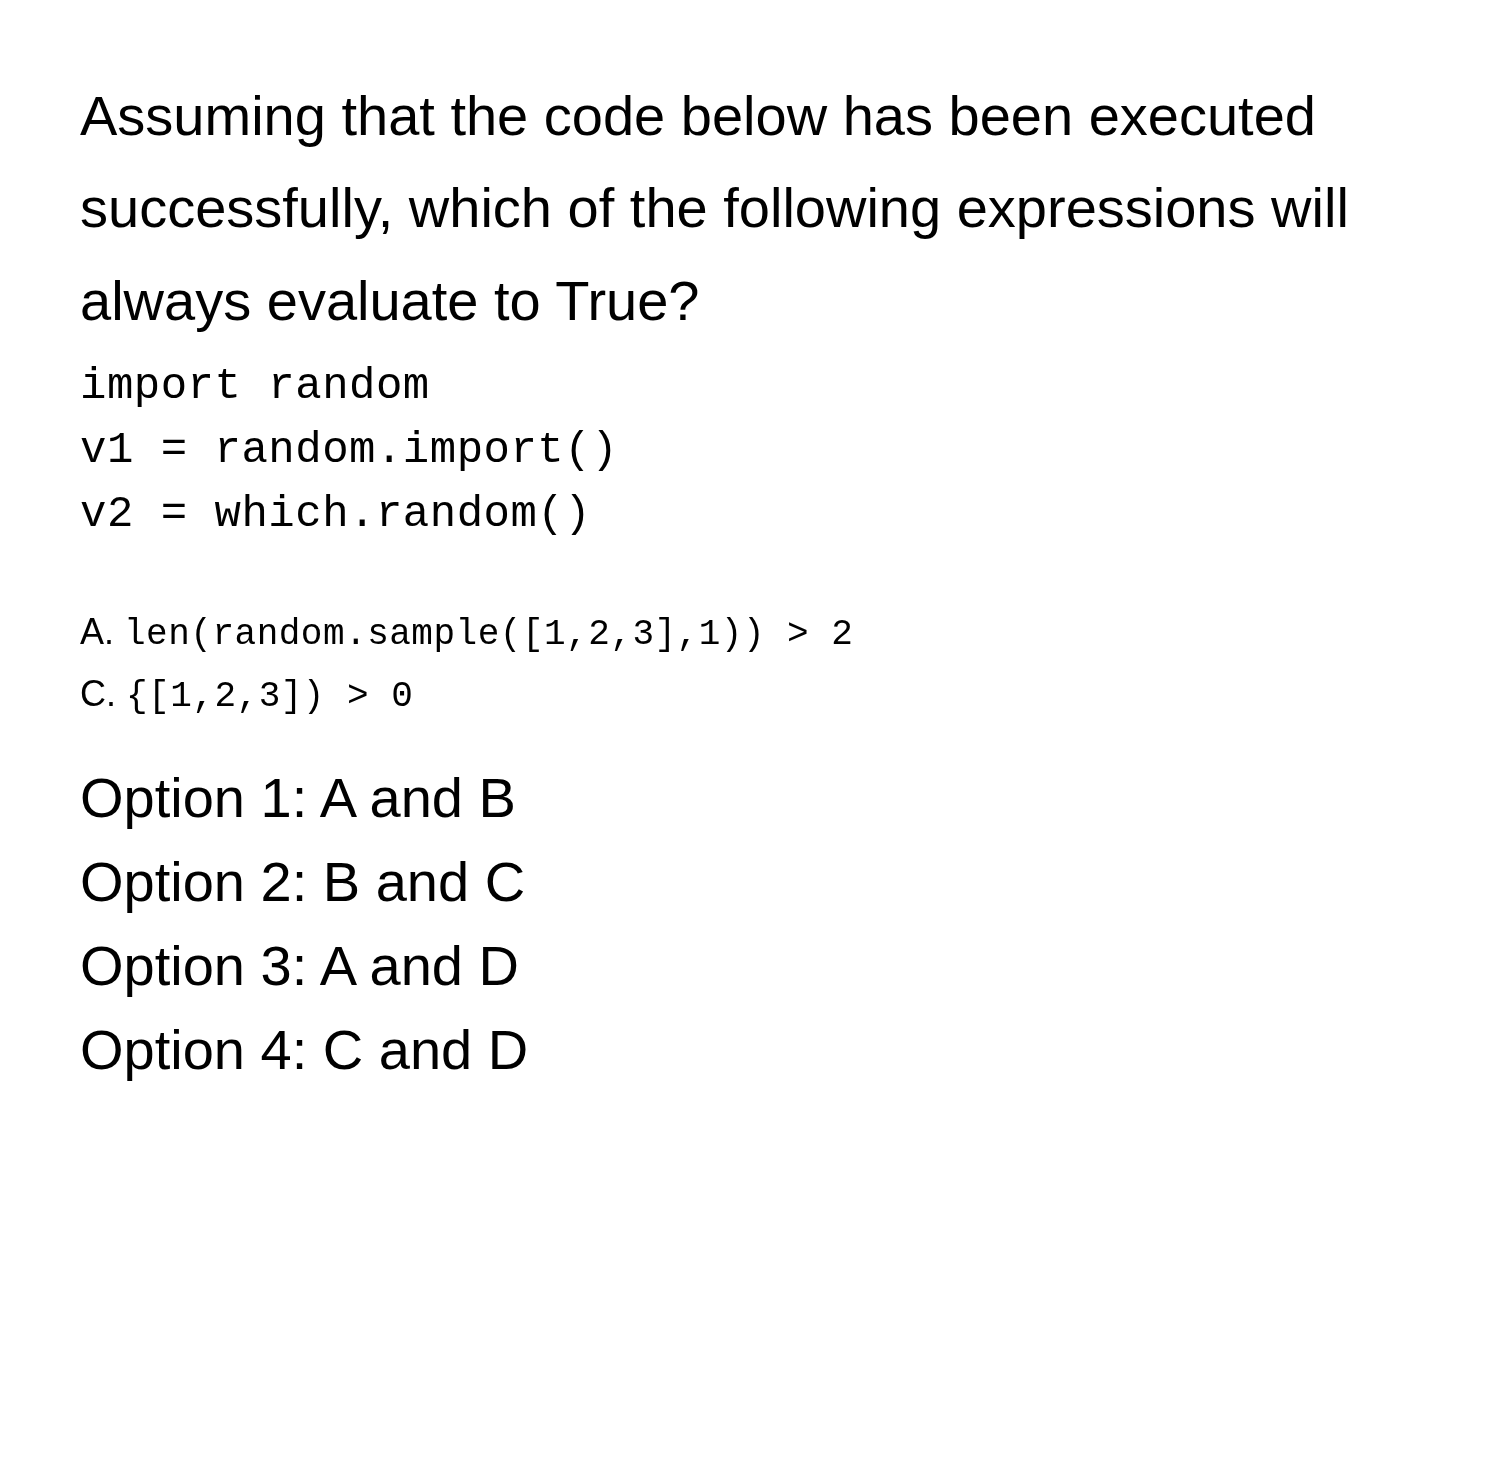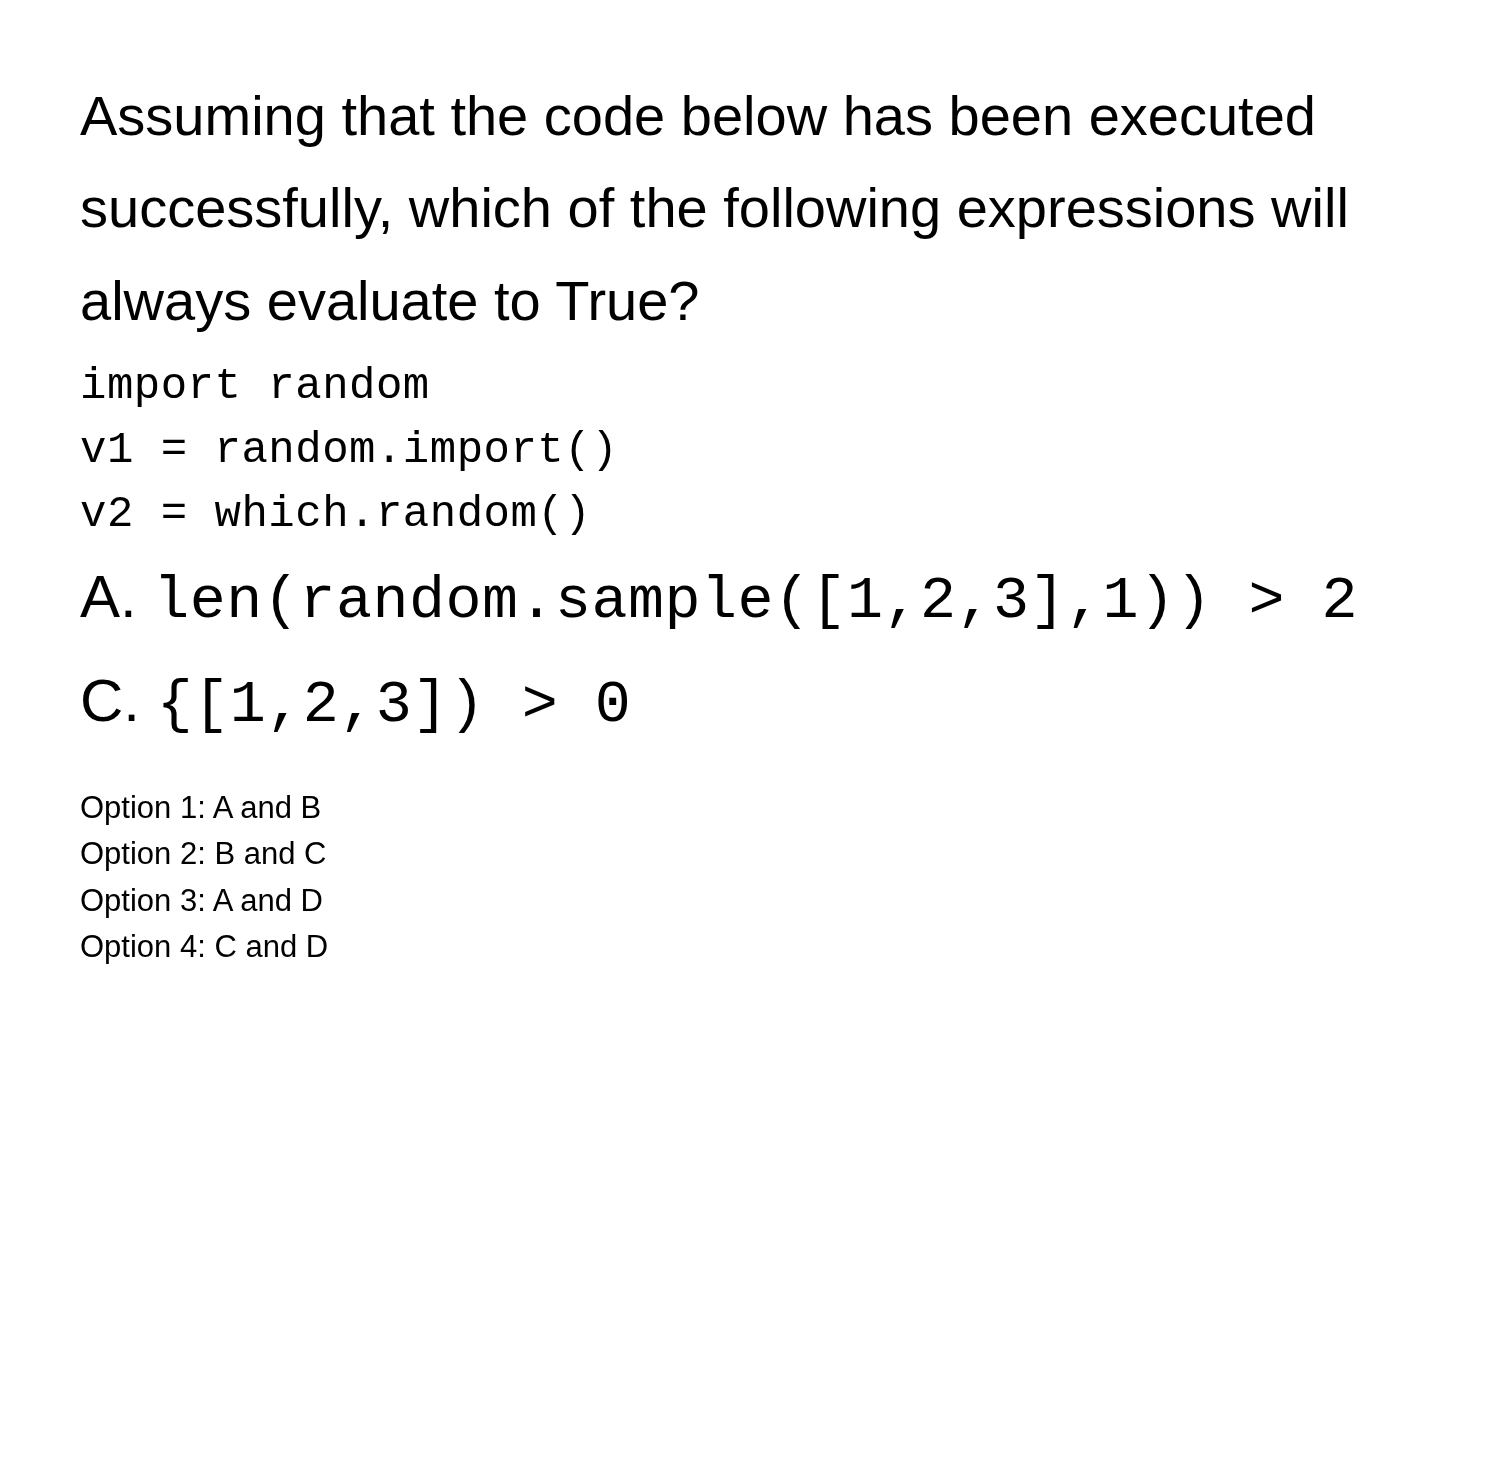--- a/index.html
+++ b/index.html
@@ -22,40 +22,41 @@
       margin-bottom: 8px;
     }
     .code-line {
       font-family: "Courier New", Courier, monospace;
       font-size: 44px;
       line-height: 1.45;
       font-weight: 400;
       letter-spacing: 0.5px;
     }
     .code-block {
+      margin-bottom: 55px;
     }
     .answers {
       margin-bottom: 30px;
     }
     .answer-line {
-      font-size: 60px;
+      font-size: 36px;
       line-height: 1.65;
       font-weight: 400;
     }
     .answer-label {
       font-family: -apple-system, BlinkMacSystemFont, "Segoe UI", Helvetica, Arial, sans-serif;
     }
     .answer-code {
       font-family: "Courier New", Courier, monospace;
       letter-spacing: 0.5px;
     }
     .options {
     }
     .option-line {
-      font-size: 31px;
+      font-size: 56px;
       line-height: 1.5;
       font-weight: 400;
     }
   </style>
 </head>
 <body>
 
 <div class="question-text">Assuming that the code below has been executed successfully, which of the following expressions will always evaluate to True?</div>
 
 <div class="code-block">

